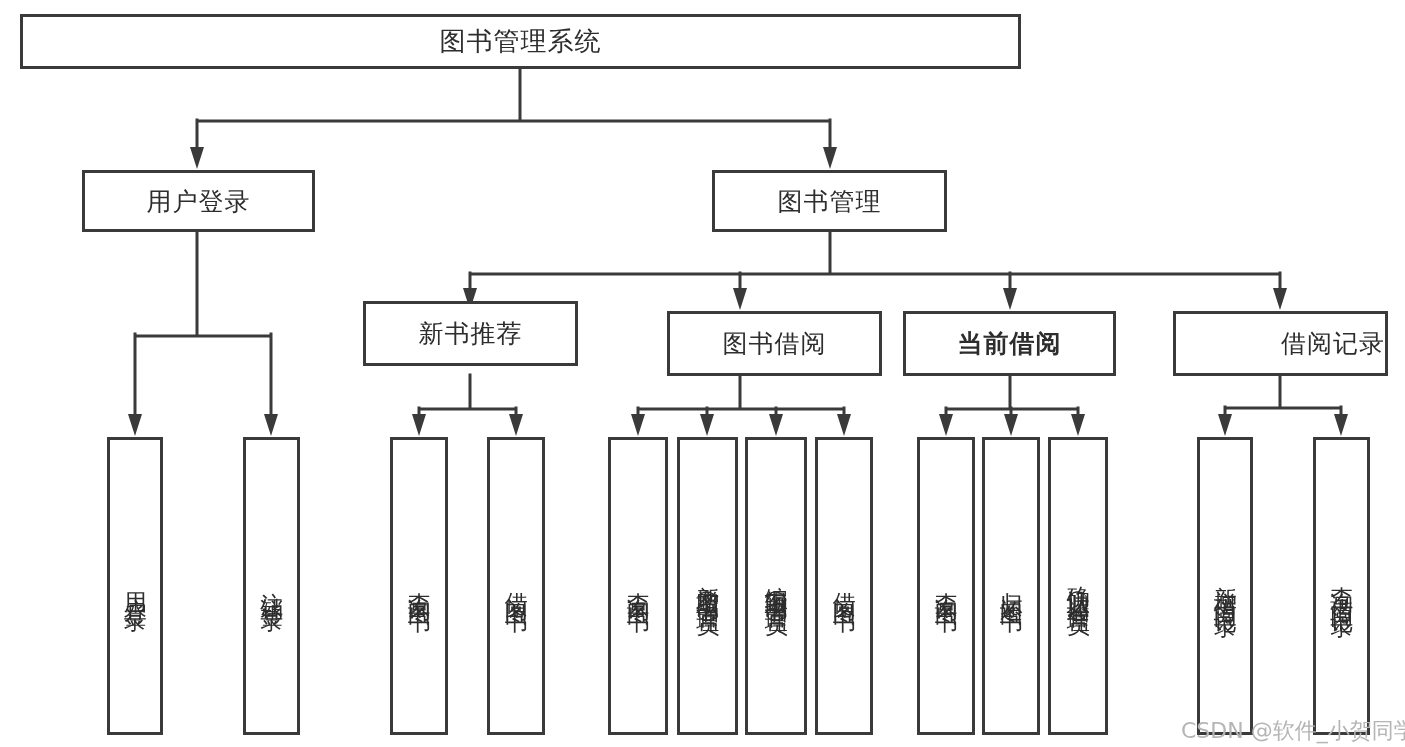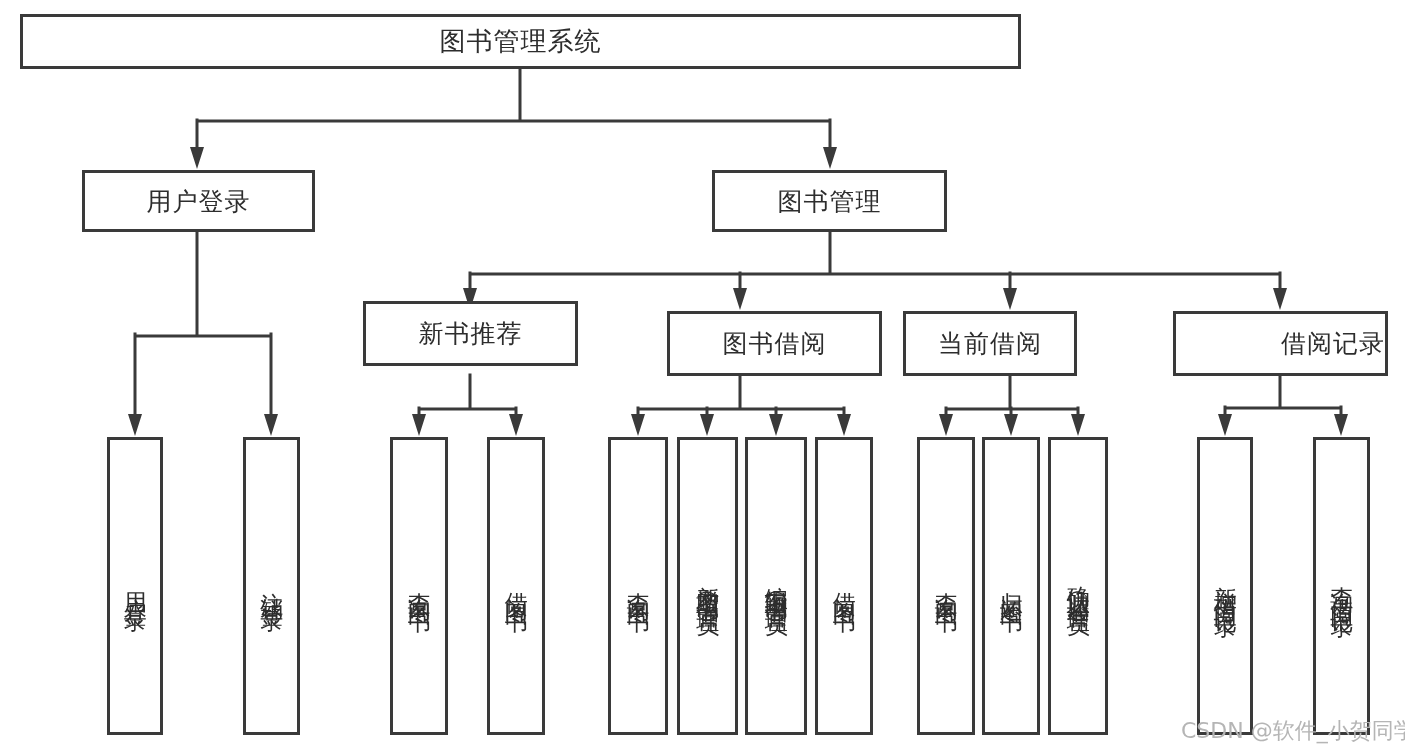--- a/index.html
+++ b/index.html
@@ -99,21 +99,21 @@
   <div class="box" style="left:712px; top:170px; width:235px; height:62px;justify-content:center;">
     <span class="h-label">图书管理</span>
   </div>
 
   <div class="box" style="left:363px; top:301px; width:215px; height:65px;">
     <span class="h-label">新书推荐</span>
   </div>
   <div class="box" style="left:660px; top:311px; width:215px; height:65px;margin-left:7px;">
     <span class="h-label">图书借阅</span>
   </div>
-  <div class="box" style="left:903px; top:311px; width:174px; height:65px;">
+  <div class="box" style="left:903px; top:311px; width:213px; height:65px;font-weight:bold;">
     <span class="h-label">当前借阅</span>
   </div>
   <div class="box" style="left:1173px; top:311px; width:215px; height:65px;justify-content:flex-end;">
     <span class="h-label">借阅记录</span>
   </div>
 
   <div class="box" style="left:107px; top:437px; width:56px; height:298px;">
     <span class="v-label">用户登录</span>
   </div>
   <div class="box" style="left:243px; top:437px; width:57px; height:298px;">

